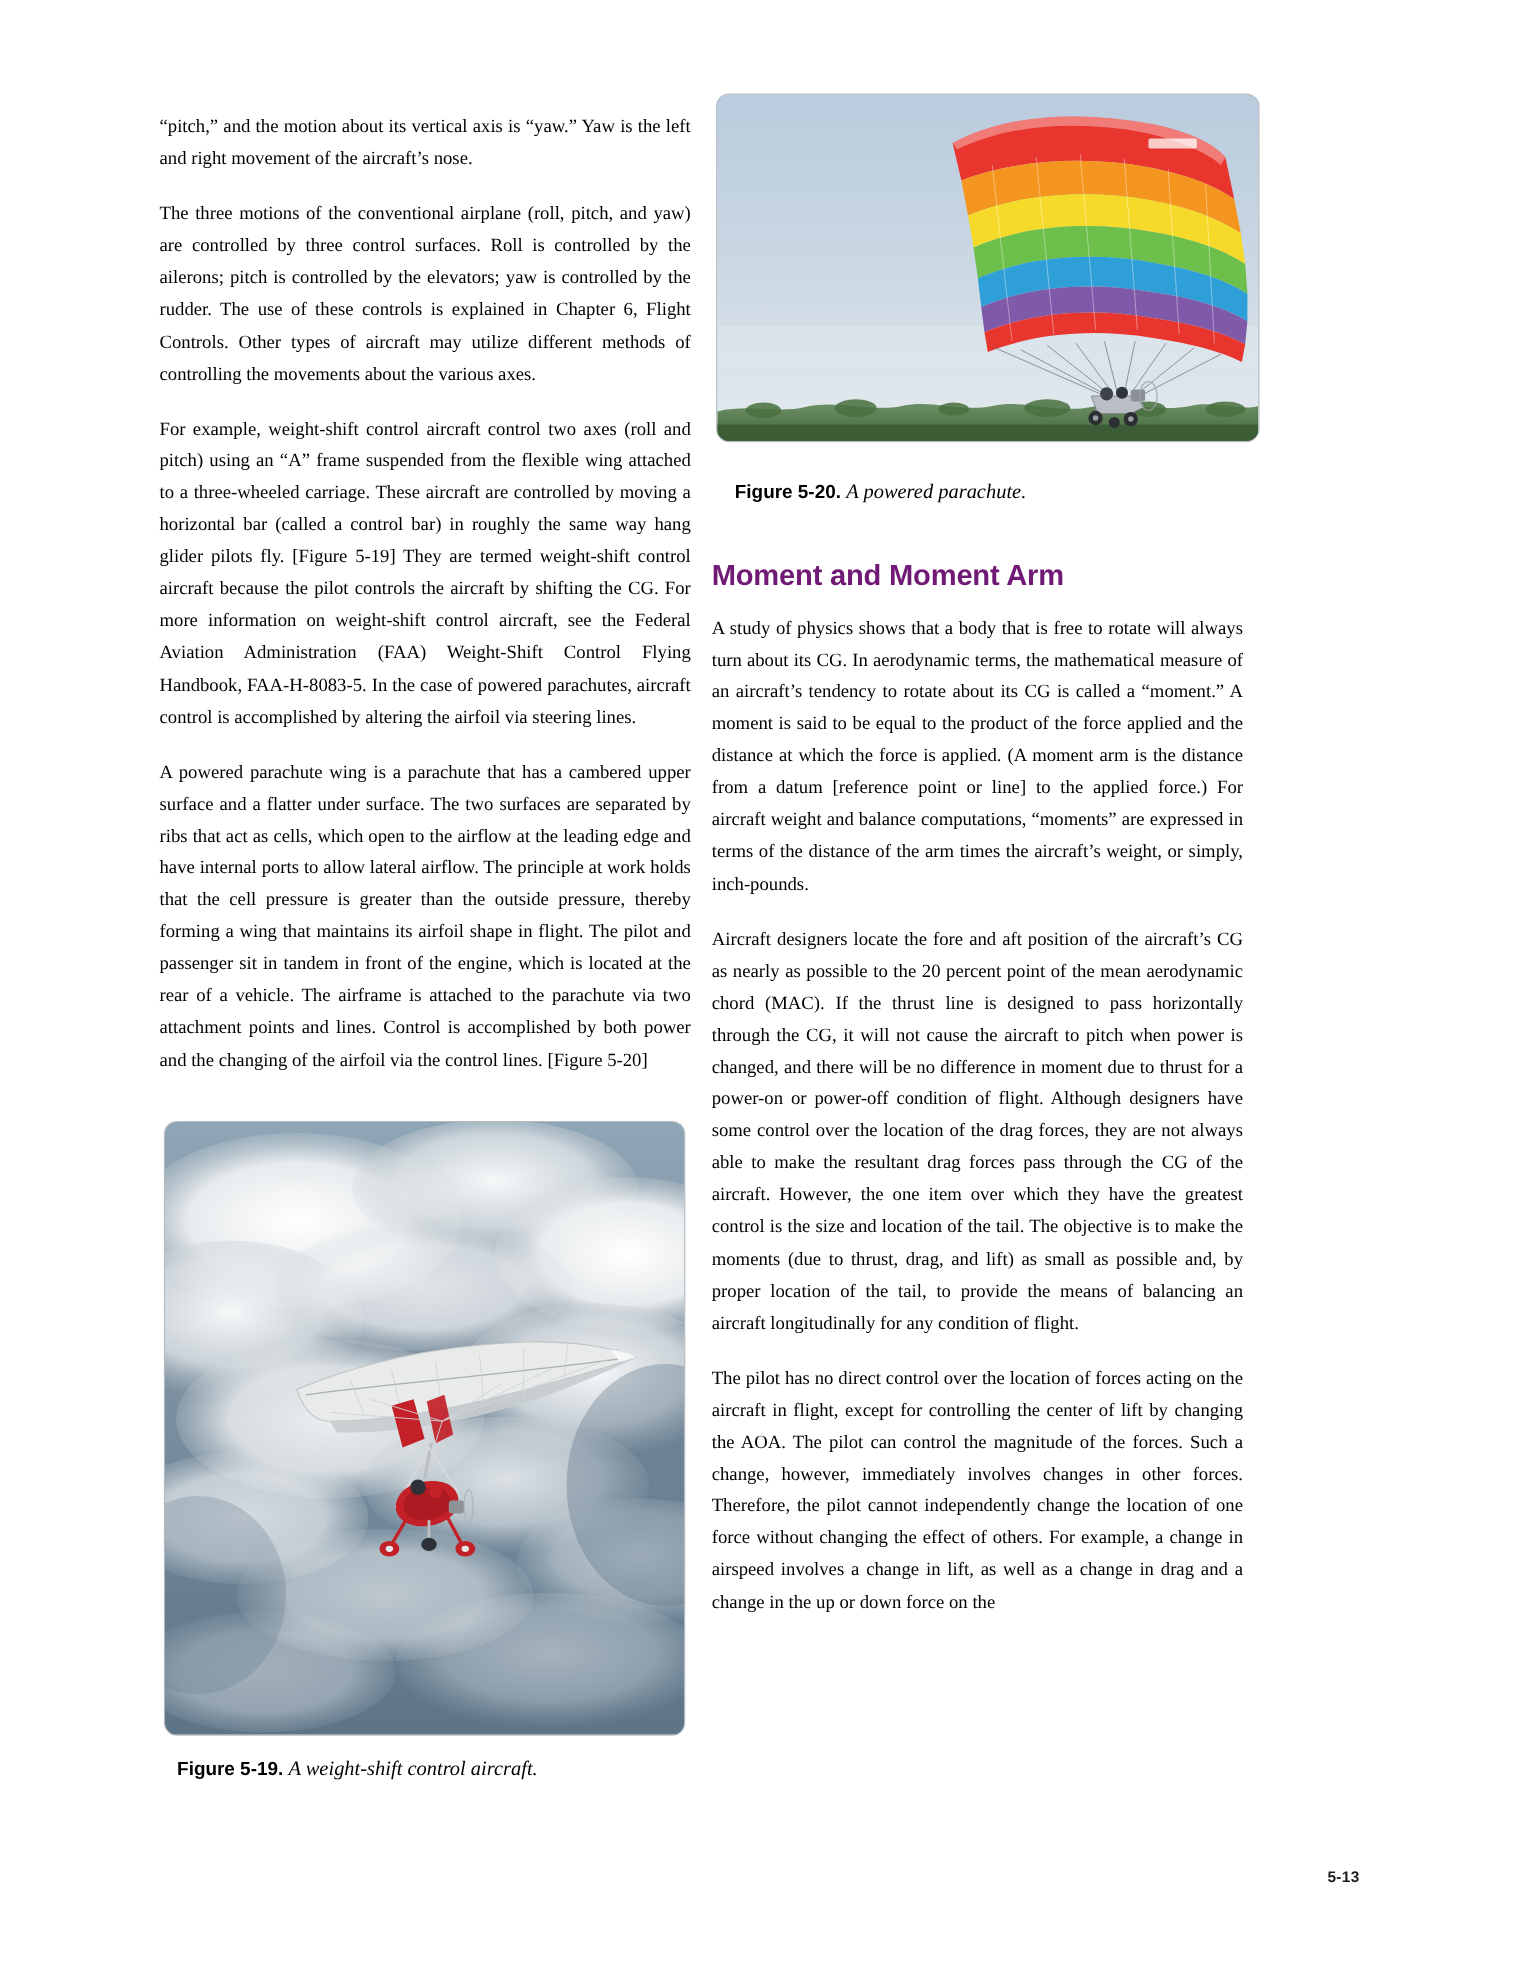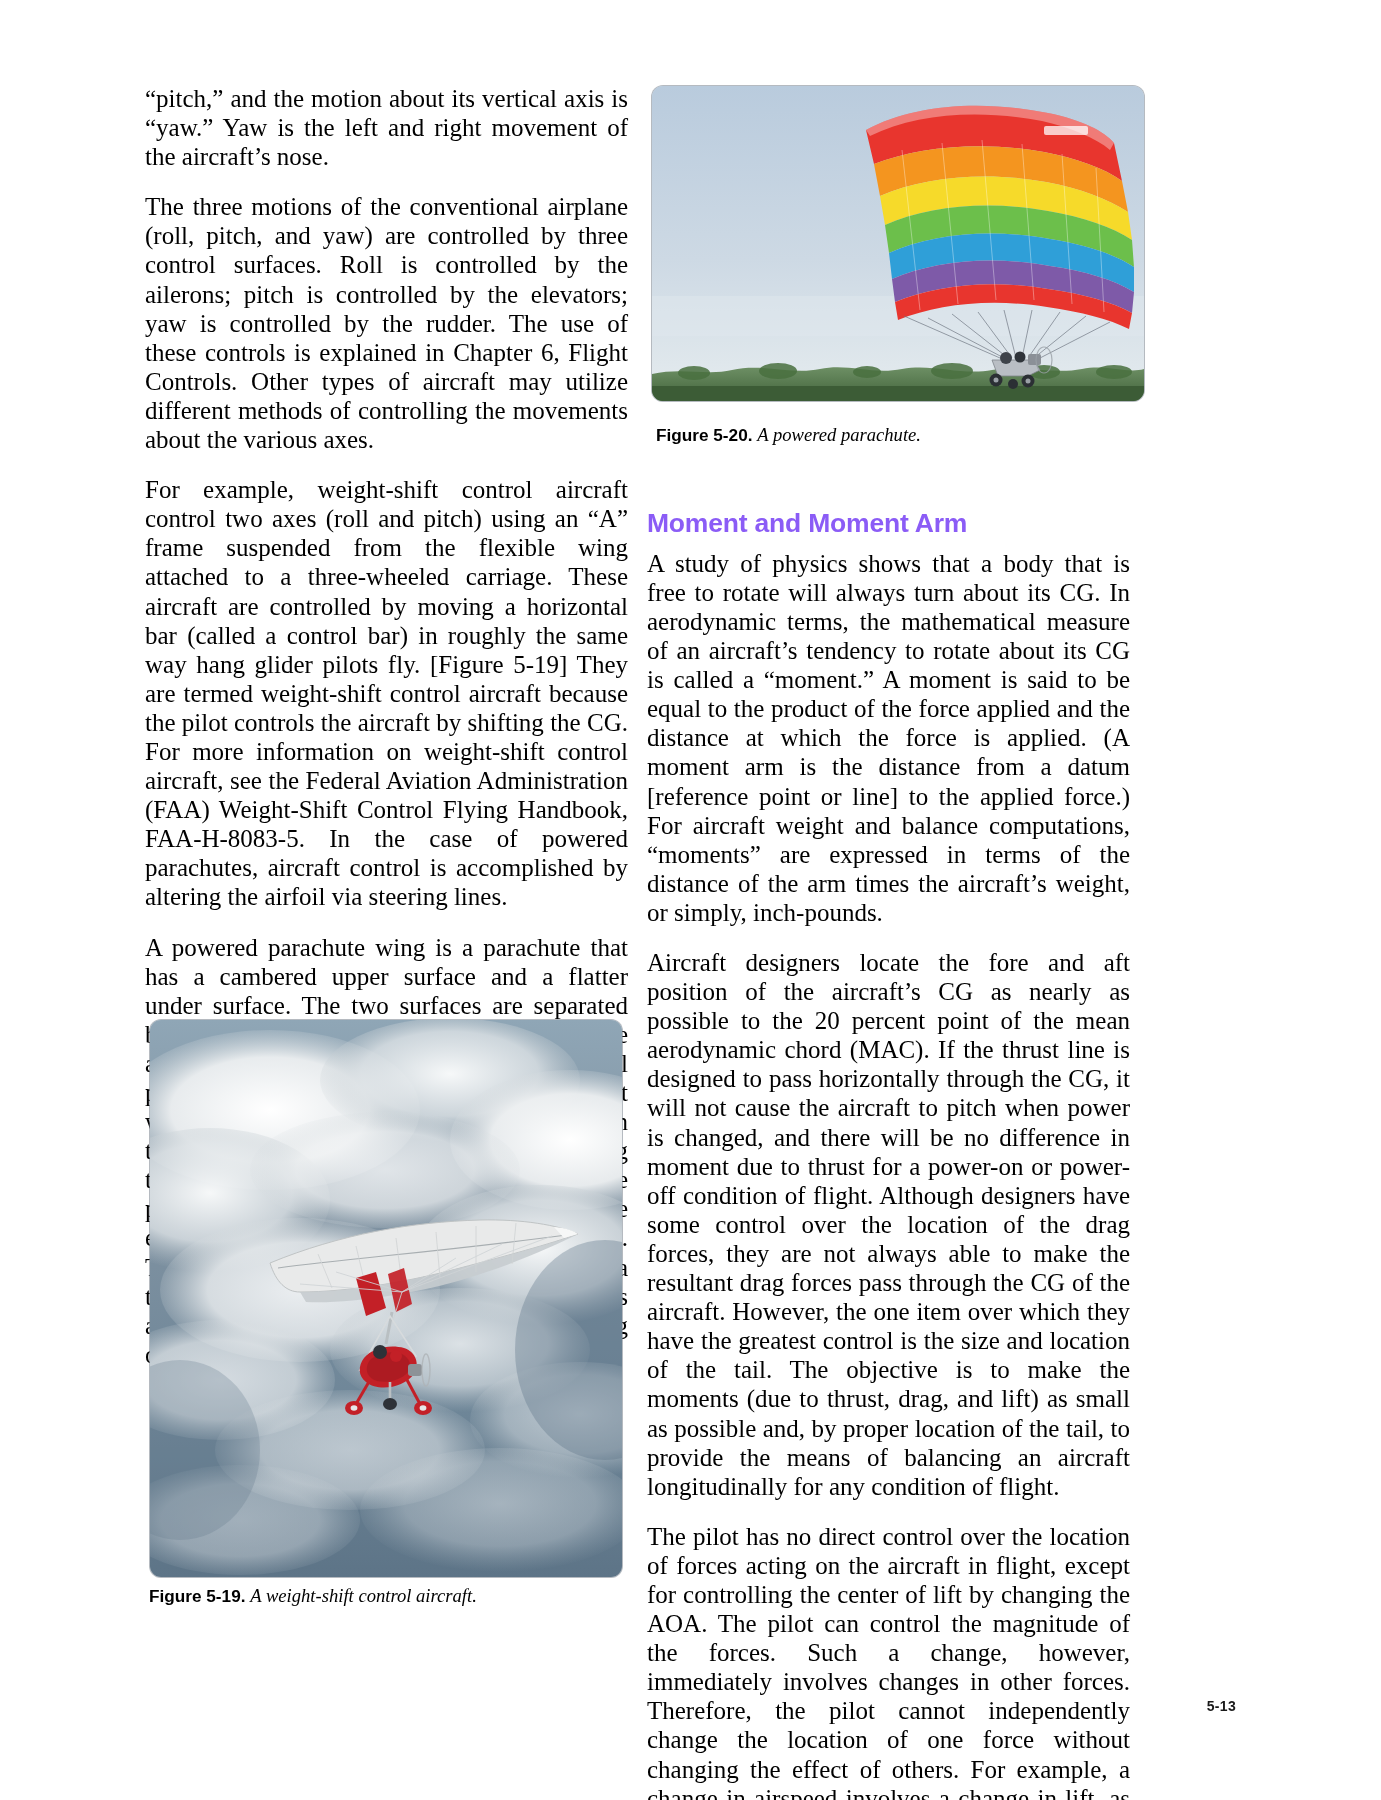--- a/index.html
+++ b/index.html
@@ -31,22 +31,22 @@
   }
   .col {
     position: absolute;
     top: 0;
     width: 483px;
   }
   .col-left  { left: 0; }
   .col-right { left: 502px; }
 
   p.body {
-    margin: 0 0 21px 0;
-    font-size: 25px;
+    margin: 16px 0 21px 0;
+    font-size: 17px;
     line-height: 29.1px;
     text-align: justify;
     text-justify: inter-word;
     hyphens: none;
     font-family: "Liberation Serif", "DejaVu Serif", serif;
   }
   p.body:last-child { margin-bottom: 0; }
   .ital { }
 
   h2.section-head {
@@ -55,21 +55,21 @@
     font-size: 26.5px;
     font-weight: bold;
     color: #ee3b43;
     letter-spacing: -0.2px;
     line-height: 1.2;
   }
 
   .figure-caption {
     font-size: 17.2px;
     line-height: 22px;
-    margin: 4px;
+    margin: 16px;
     font-family: "Liberation Sans", "DejaVu Sans", sans-serif;
   }
   .figure-caption .fig-num {
     font-weight: bold;
     font-family: "Liberation Sans", "DejaVu Sans", sans-serif;
     font-size: 17.2px;
   }
   .figure-caption .fig-text {
     font-style: italic;
     font-family: "Liberation Serif", "DejaVu Serif", serif;
@@ -137,21 +137,21 @@
     <div class="col col-left">
       <p class="body">“pitch,” and the motion about its vertical axis is “yaw.” Yaw is the left and right movement of the aircraft’s nose.</p>
       <p class="body">The three motions of the conventional airplane (roll, pitch, and yaw) are controlled by three control surfaces. Roll is controlled by the ailerons; pitch is controlled by the elevators; yaw is controlled by the rudder. The use of these controls is explained in Chapter 6, Flight Controls. Other types of aircraft may utilize different methods of controlling the movements about the various axes.</p>
       <p class="body"><span>For example, weight-shift control aircraft control two axes (roll and pitch) using an “A” frame suspended from the flexible wing attached to a three-wheeled carriage. These aircraft are controlled by moving a horizontal bar (called a control bar) in roughly the same way hang glider pilots fly. </span><span class="ital">[Figure 5-19]</span><span> They are termed weight-shift control aircraft because the pilot controls the aircraft by shifting the CG. For more information on weight-shift control aircraft, see the Federal Aviation Administration (FAA) Weight-Shift Control Flying Handbook, FAA-H-8083-5. In the case of powered parachutes, aircraft control is accomplished by altering the airfoil via steering lines.</span></p>
       <p class="body"><span>A powered parachute wing is a parachute that has a cambered upper surface and a flatter under surface. The two surfaces are separated by ribs that act as cells, which open to the airflow at the leading edge and have internal ports to allow lateral airflow. The principle at work holds that the cell pressure is greater than the outside pressure, thereby forming a wing that maintains its airfoil shape in flight. The pilot and passenger sit in tandem in front of the engine, which is located at the rear of a vehicle. The airframe is attached to the parachute via two attachment points and lines. Control is accomplished by both power and the changing of the airfoil via the control lines. </span><span class="ital">[Figure 5-20]</span></p>
     </div>
 
     <div class="col col-right">
 
       <div style="height:424px"></div>
-      <h2 class="section-head" style="color: #8b5cf6;">Moment and Moment Arm</h2>
+      <h2 class="section-head" style="color: #701a75;">Moment and Moment Arm</h2>
       <p class="body">A study of physics shows that a body that is free to rotate will always turn about its CG. In aerodynamic terms, the mathematical measure of an aircraft’s tendency to rotate about its CG is called a “moment.” A moment is said to be equal to the product of the force applied and the distance at which the force is applied. (A moment arm is the distance from a datum [reference point or line] to the applied force.) For aircraft weight and balance computations, “moments” are expressed in terms of the distance of the arm times the aircraft’s weight, or simply, inch-pounds.</p>
       <p class="body">Aircraft designers locate the fore and aft position of the aircraft’s CG as nearly as possible to the 20 percent point of the mean aerodynamic chord (MAC). If the thrust line is designed to pass horizontally through the CG, it will not cause the aircraft to pitch when power is changed, and there will be no difference in moment due to thrust for a power-on or power-off condition of flight. Although designers have some control over the location of the drag forces, they are not always able to make the resultant drag forces pass through the CG of the aircraft. However, the one item over which they have the greatest control is the size and location of the tail. The objective is to make the moments (due to thrust, drag, and lift) as small as possible and, by proper location of the tail, to provide the means of balancing an aircraft longitudinally for any condition of flight.</p>
       <p class="body">The pilot has no direct control over the location of forces acting on the aircraft in flight, except for controlling the center of lift by changing the AOA. The pilot can control the magnitude of the forces. Such a change, however, immediately involves changes in other forces. Therefore, the pilot cannot independently change the location of one force without changing the effect of others. For example, a change in airspeed involves a change in lift, as well as a change in drag and a change in the up or down force on the</p>
     </div>
   </div>
 
   <div class="photo-frame" id="fig-5-20-photo">
     <svg class="photo" viewBox="0 0 492 315" preserveAspectRatio="none" aria-hidden="true">
       <defs>
         <linearGradient id="sky20" x1="0" y1="0" x2="0" y2="1">

